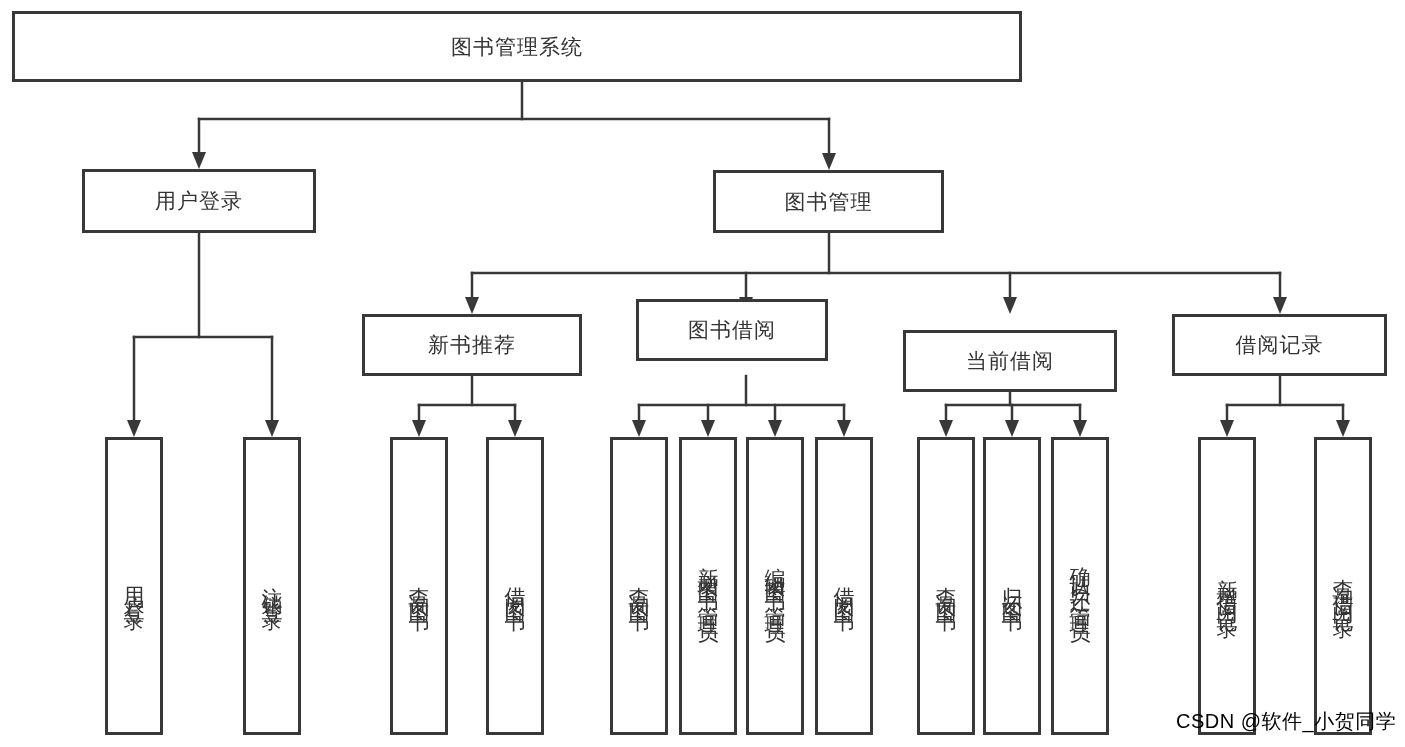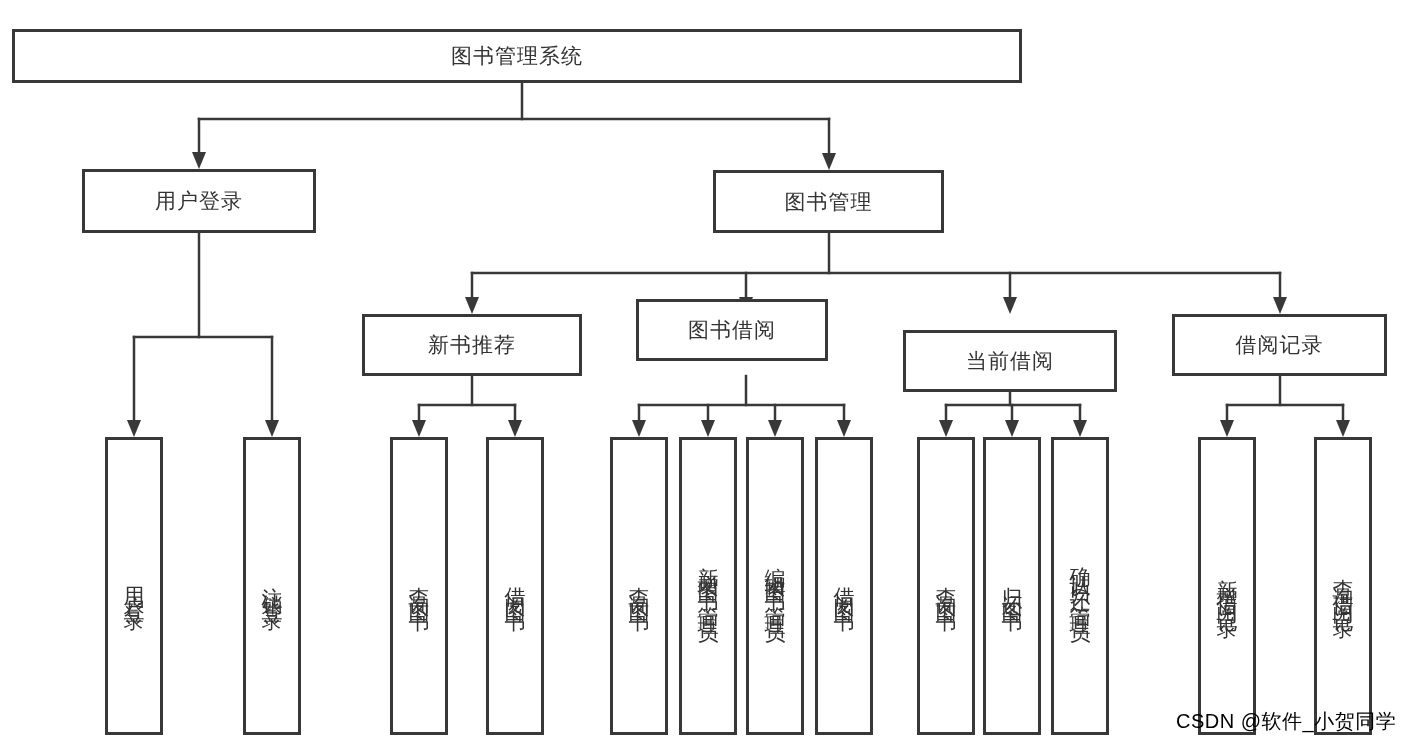--- a/index.html
+++ b/index.html
@@ -128,21 +128,21 @@
       <polygon points="768,420 782,420 775,437"></polygon>
       <polygon points="837,420 851,420 844,437"></polygon>
       <polygon points="939,420 953,420 946,437"></polygon>
       <polygon points="1005,420 1019,420 1012,437"></polygon>
       <polygon points="1073,420 1087,420 1080,437"></polygon>
       <polygon points="1220,420 1234,420 1227,437"></polygon>
       <polygon points="1336,420 1350,420 1343,437"></polygon>
     </g>
   </svg>
 
-  <div class="hbox" style="left:12px; top:29px; width:1010px; height:54px;">图书管理系统</div>
+  <div class="hbox" style="left:12px; top:11px; width:1010px; height:71px;">图书管理系统</div>
 
   <div class="hbox" style="left:82px; top:169px; width:234px; height:64px;">用户登录</div>
   <div class="hbox" style="left:713px; top:170px; width:231px; height:63px;">图书管理</div>
 
   <div class="hbox" style="left:362px; top:314px; width:220px; height:62px;">新书推荐</div>
   <div class="hbox" style="left:636px; top:299px; width:192px; height:62px;font-family:Liberation Mono, monospace;">图书借阅</div>
   <div class="hbox" style="left:903px; top:330px; width:214px; height:62px;text-align:center;">当前借阅</div>
   <div class="hbox" style="left:1172px; top:314px; width:215px; height:62px;">借阅记录</div>
 
   <div class="vbox" style="left:105px;">用户登录</div>

